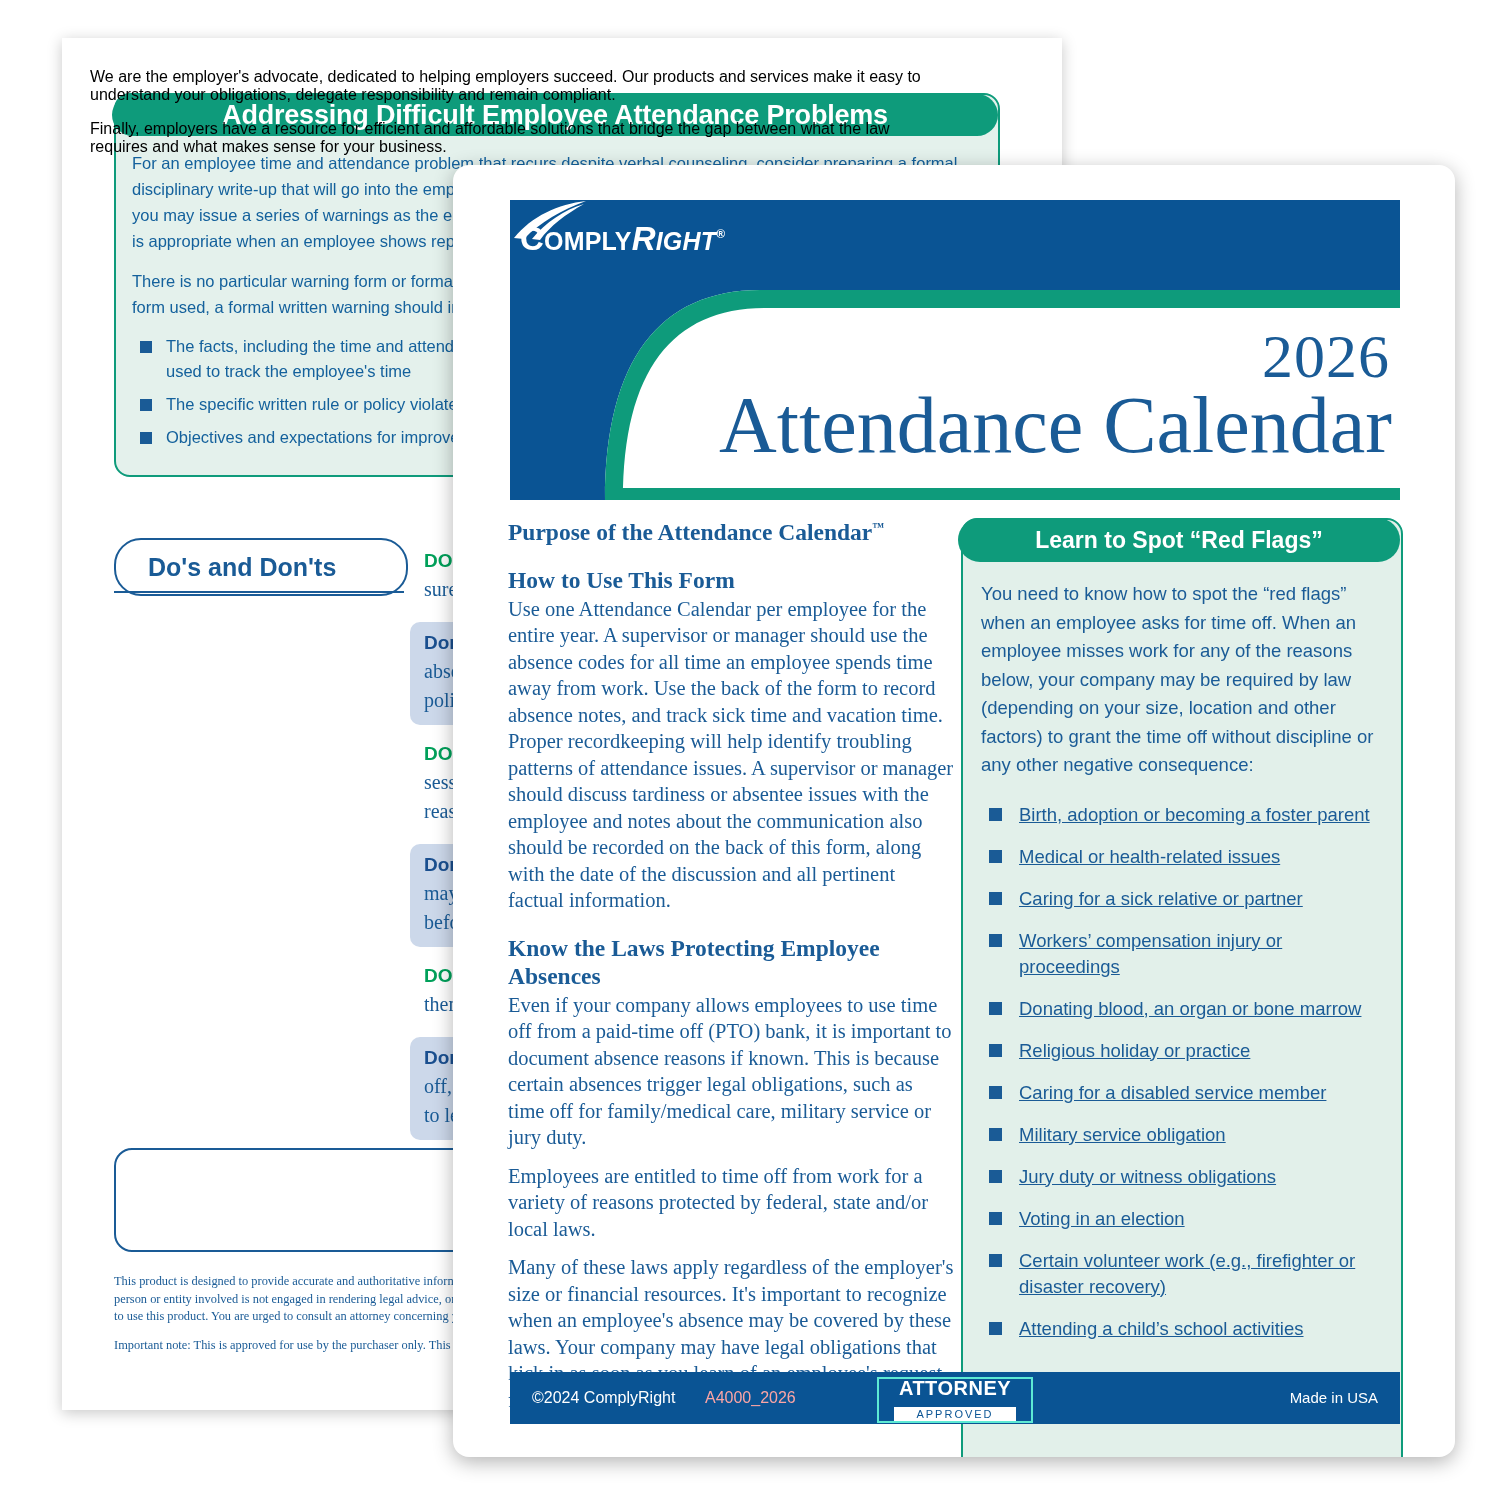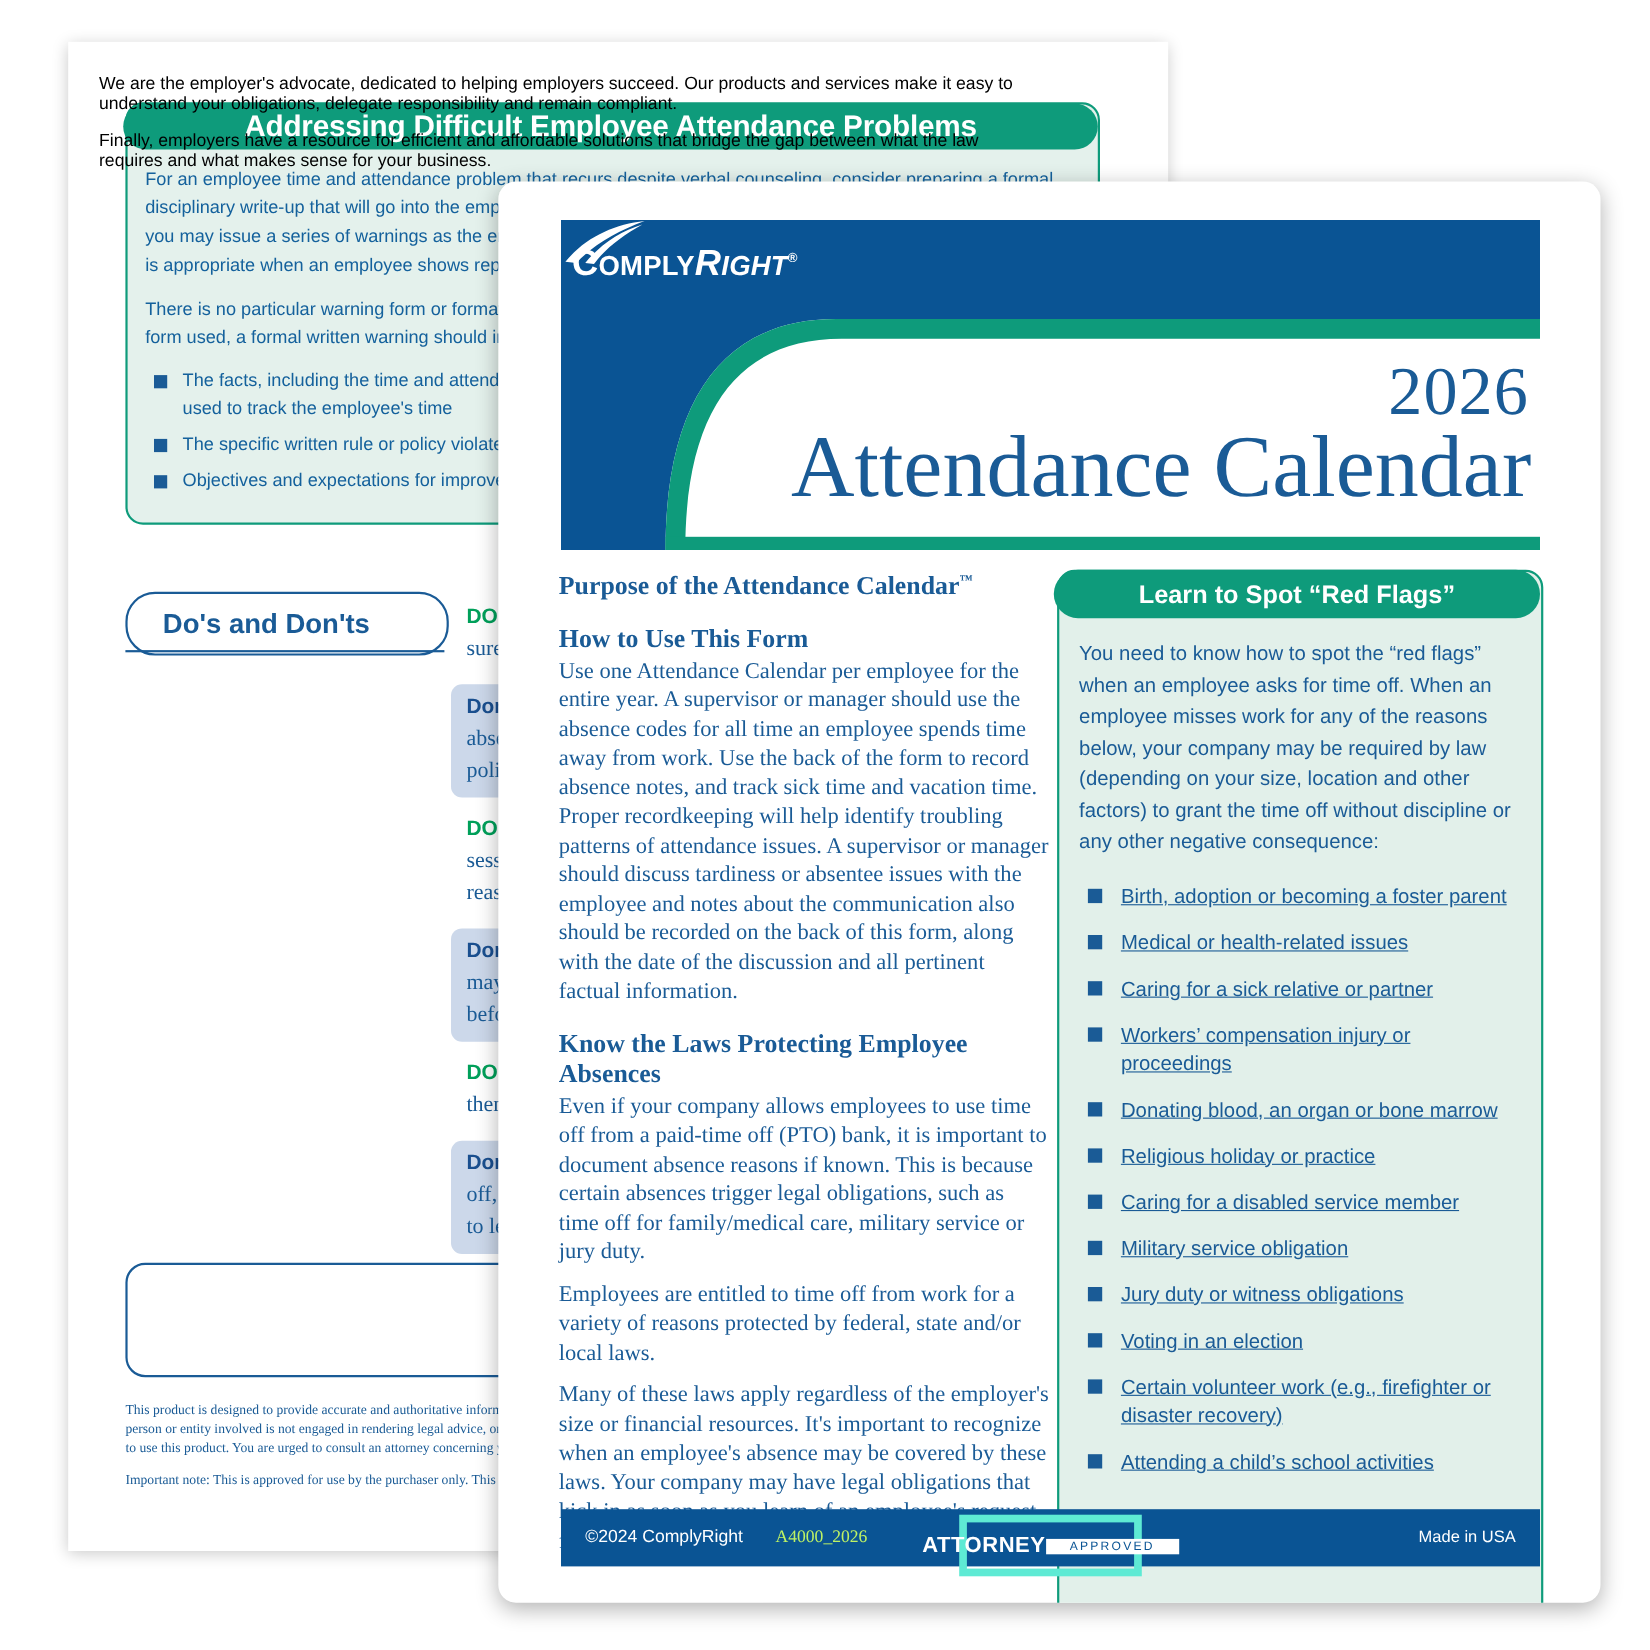--- a/index.html
+++ b/index.html
@@ -154,26 +154,26 @@
   }
   .rf-list li .sq{
     position:absolute;left:8px;top:6px;width:13px;height:13px;background:#1a5b96;
   }
 
   
   .ft{
     position:absolute;left:57px;top:1207px;width:890px;height:52px;background:#0a5494;
   }
   .ft .cr{position:absolute;left:22px;top:17px;color:#fff;font-size:16px;}
-  .ft .sku{position:absolute;left:195px;top:17px;color:#bef264;font-size:16px;font-family:Liberation Serif, serif;}
+  .ft .sku{position:absolute;left:195px;top:17px;color:#fca5a5;font-size:16px;}
   .ft .usa{position:absolute;right:22px;top:17px;color:#fff;font-size:15px;}
   .attbox{
     position:absolute;left:50%;transform:translateX(-50%);top:5px;
-    width:152px;height:42px;border:7px solid #5eead4;
-    display:flex;align-items:center;justify-content:center;
+    width:152px;height:42px;border:2px solid #5eead4;
+    display:flex;flex-direction:column;align-items:center;justify-content:space-between;
   }
   .attbox .a1{color:#fff;font-size:20px;font-weight:bold;line-height:19px;letter-spacing:.5px;}
   .attbox .a2{
     background:#fff;color:#0a5494;font-size:11px;font-weight:normal;
     letter-spacing:2px;padding:1px 22px;margin-top:2px;line-height:12px;
   }
 </style>
 </head>
 <body>
 

